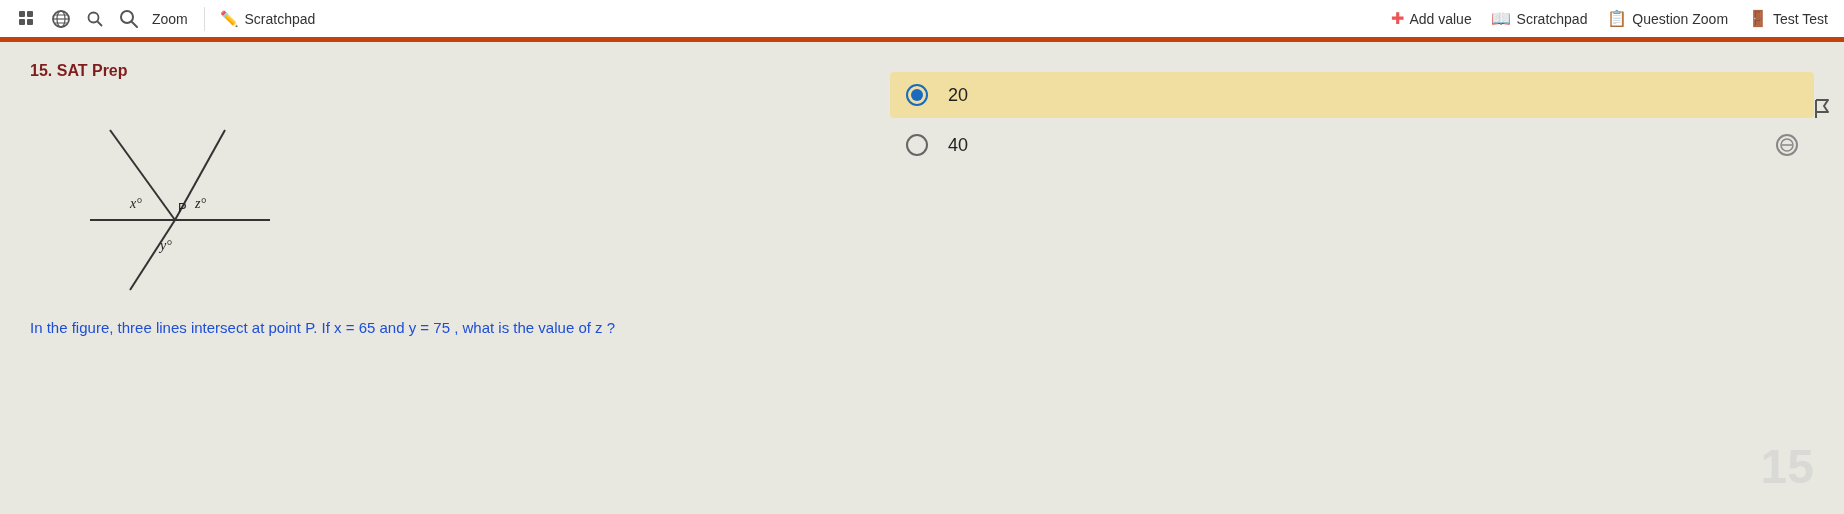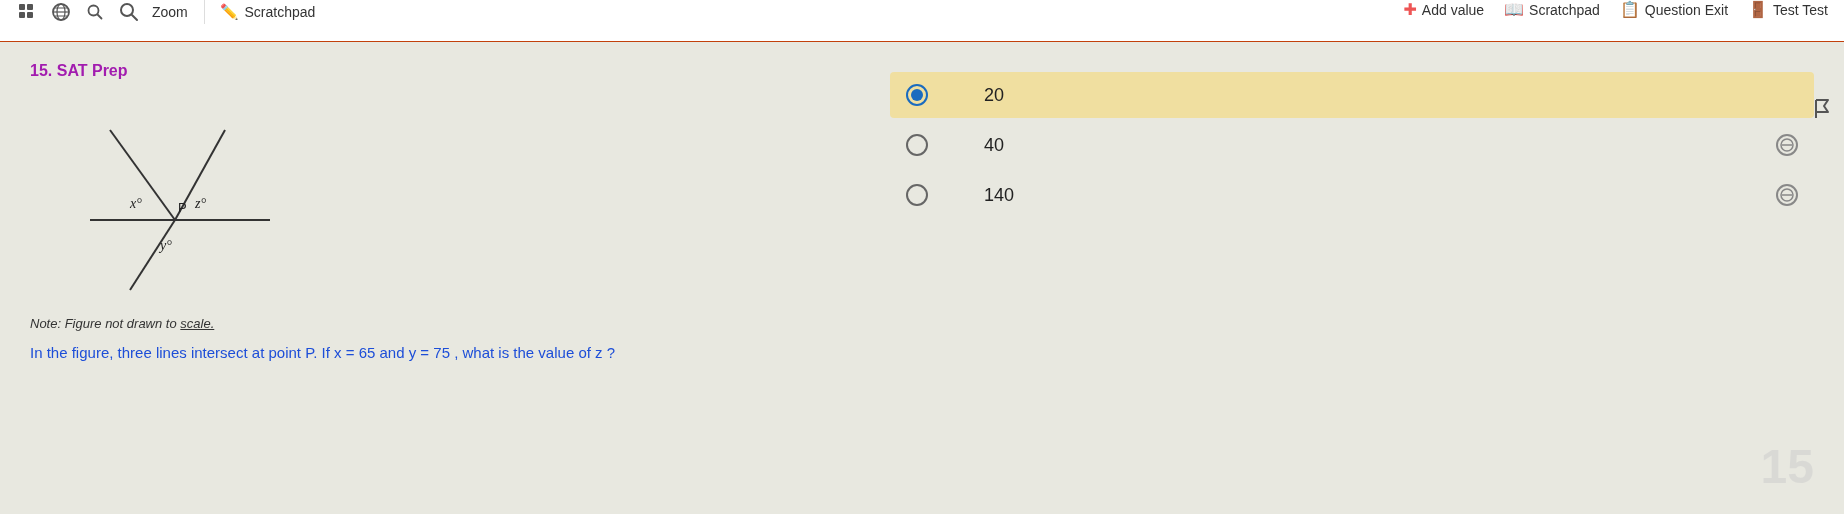--- a/index.html
+++ b/index.html
@@ -7,23 +7,23 @@
       font-family: Arial, sans-serif;
       background: #f0f0f0;
       width: 1844px;
       min-height: 514px;
       overflow: hidden;
     }
 
     
     .toolbar {
       display: flex;
-      align-items: flex-start;
+      align-items: center;
       background: #ffffff;
-      border-bottom: 1px solid #c2410c;
+      border-bottom: 5px solid #c2410c;
       padding: 0 16px;
       height: 42px;
       gap: 16px;
     }
     .toolbar-left {
       display: flex;
       align-items: center;
       gap: 12px;
       flex: 1;
     }
@@ -67,21 +67,21 @@
 
     
     .question-area {
       flex: 0 0 820px;
       padding-right: 20px;
     }
     .question-number {
       font-size: 16px;
       font-weight: bold;
       margin-bottom: 10px;
-      color: #a21caf;
+      color: #7f1d1d;
     }
     .figure-container {
       margin-bottom: 16px;
       position: relative;
       width: 260px;
       height: 210px;
     }
     .figure-svg {
       width: 260px;
       height: 210px;
@@ -123,21 +123,20 @@
     }
 
     .answer-row {
       display: flex;
       align-items: center;
       padding: 12px 16px;
       margin-bottom: 4px;
       border-radius: 4px;
       cursor: pointer;
       position: relative;
-      gap: 36px;
     }
     .answer-row.selected {
       background: #f0dfa0;
     }
     .answer-row:not(.selected) {
       background: transparent;
       text-align: center;
     }
 
     .radio-btn {
@@ -265,21 +264,21 @@
       <span>Add value</span>
     </div>
 
     <div class="toolbar-btn">
       <span style="font-size:16px;">📖</span>
       <span>Scratchpad</span>
     </div>
 
     <div class="toolbar-btn">
       <span style="font-size:16px;">📋</span>
-      <span>Question Exit</span>
+      <span>Question Zoom</span>
     </div>
 
     <div class="toolbar-btn">
       <span style="font-size:16px;">🚪</span>
       <span>Test Test</span>
     </div>
   </div>
 </div>
 
 <div class="main-content">
@@ -310,23 +309,20 @@
         <text x="100" y="118" font-family="Georgia, serif" font-style="italic" font-size="14" fill="#222">x°</text>
 
         <text x="148" y="122" font-family="Arial" font-size="13" fill="#222">P</text>
 
         <text x="165" y="118" font-family="Georgia, serif" font-style="italic" font-size="14" fill="#222">z°</text>
 
         <text x="130" y="160" font-family="Georgia, serif" font-style="italic" font-size="14" fill="#222">y°</text>
       </svg>
     </div>
 
-    <div class="note-text">
-      Note: Figure not drawn to <span>scale.</span>
-    </div>
 
     <div class="question-text">In the figure, three lines intersect at point P.  If  x = 65  and  y = 75 , what is the value of  z ?</div>
   </div>
 
   <div class="answers-area">
 
     <div class="answer-row selected">
       <div class="radio-btn selected-radio"></div>
       <span class="answer-label">20</span>
     </div>
@@ -336,28 +332,18 @@
       <span class="answer-label">40</span>
       <div class="eliminate-btn">
         <svg width="14" height="14" viewBox="0 0 14 14">
           <circle cx="7" cy="7" r="6" fill="none" stroke="#888" stroke-width="1.5"></circle>
           <line x1="2" y1="7" x2="12" y2="7" stroke="#888" stroke-width="1.5"></line>
         </svg>
       </div>
     </div>
 
 
-    <div class="answer-row">
-      <div class="radio-btn"></div>
-      <span class="answer-label">140</span>
-      <div class="eliminate-btn">
-        <svg width="14" height="14" viewBox="0 0 14 14">
-          <circle cx="7" cy="7" r="6" fill="none" stroke="#888" stroke-width="1.5"></circle>
-          <line x1="2" y1="7" x2="12" y2="7" stroke="#888" stroke-width="1.5"></line>
-        </svg>
-      </div>
-    </div>
 
   </div>
 
   <div class="question-number-display">15</div>
 
 </div>
 
 </body></html>

